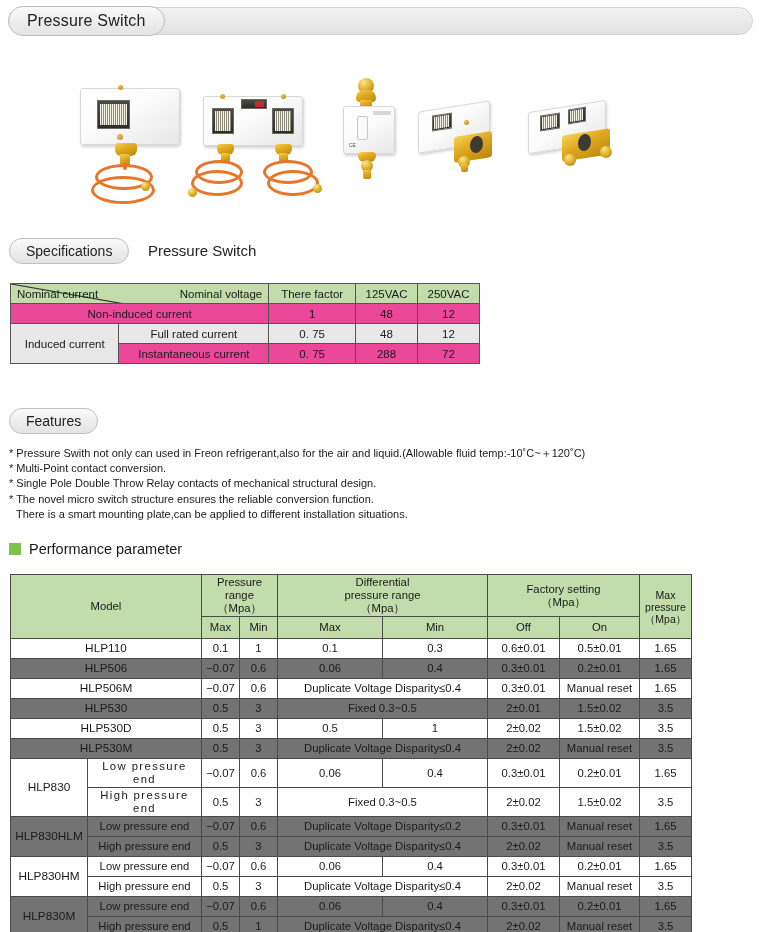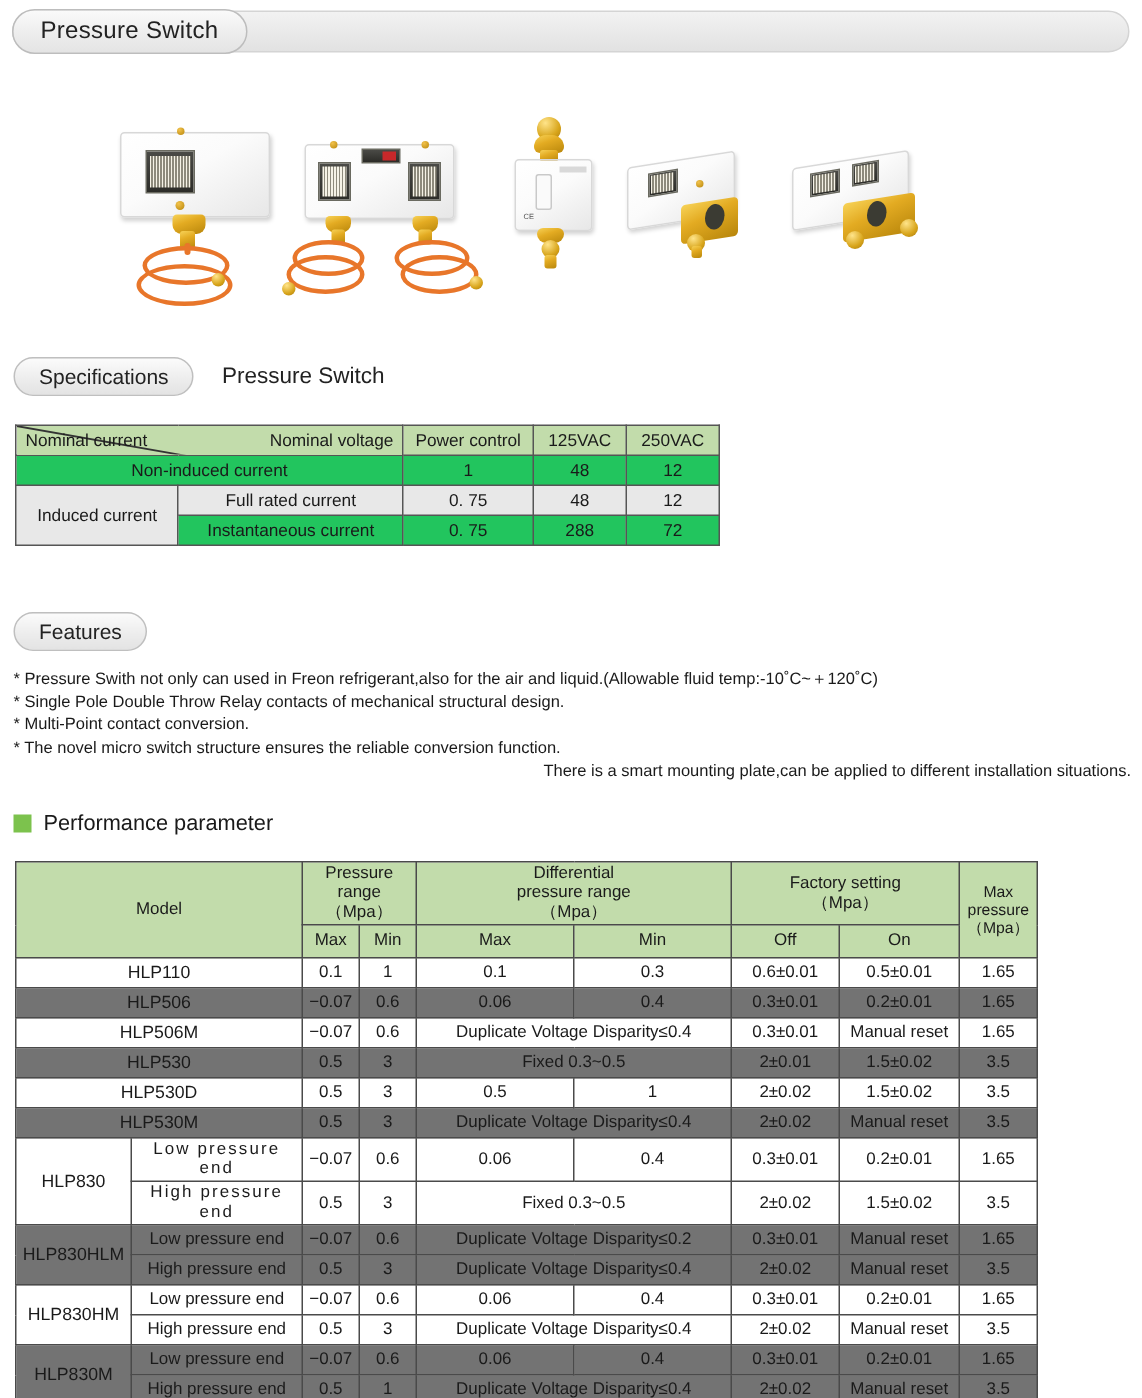--- a/index.html
+++ b/index.html
@@ -90,21 +90,21 @@
   }
 
   
   table{ border-collapse:collapse; }
   .spec{
     position:absolute; left:10px; top:283px; width:470px;
     font-size:11.5px; color:#1a1a1a;
   }
   .spec td{
     border:1px solid #555; padding:3px 4px; text-align:center;
-    height:20px; background:#22c55e;
+    height:20px; background:#ec4899;
   }
   .spec td.green{ background:#c2dcab; }
   .spec td.grey{ background:#e8e8e8; }
 
   .diag{
     position:relative; height:44px; padding:0 !important;
     background:#c2dcab !important;
   }
   .diag .dv{
     position:absolute; right:6px; top:4px; font-size:11.5px; white-space:nowrap;
@@ -117,21 +117,21 @@
     overflow:hidden;
   }
   .diag .slash svg{ display:block; }
 
   
   .feat-list{
     position:absolute; left:9px; top:446px; width:745px;
     font-size:11px; line-height:15.2px; color:#1a1a1a;
   }
   .feat-list div{ white-space:nowrap; }
-  .feat-list div.indent{ padding-left:7px;text-align:right; }
+  .feat-list div.indent{ padding-left:7px; }
 
   
   .perf-head{
     position:absolute; left:9px; top:541px;
     display:flex; align-items:center; gap:8px;
     font-size:14.5px; color:#1a1a1a;
   }
   .perf-sq{ width:12px; height:12px; background:#7cc24d; display:block; }
 
   
@@ -246,21 +246,21 @@
       <tr>
     <td class="diag" colspan="2">
       <div class="slash">
         <svg width="250" height="44" viewBox="0 0 250 44">
               <line x1="0" y1="0" x2="250" y2="44" stroke="#333" stroke-width="1.2"></line>
             </svg>
       </div>
       <span class="dv">Nominal  voltage</span>
       <span class="dn">Nominal  current</span>
     </td>
-    <td class="green" style="width:84px;">Power control</td>
+    <td class="green" style="width:84px;">There factor</td>
     <td class="green" style="width:60px;">125VAC</td>
     <td class="green" style="width:60px;">250VAC</td>
   </tr>
   <tr>
     <td colspan="2">Non-induced current</td>
     <td>1</td>
     <td>48</td>
     <td>12</td>
   </tr>
   <tr>
@@ -276,22 +276,22 @@
     <td>288</td>
     <td>72</td>
   </tr>
 </tbody>
   </table>
 
 <div class="sec-pill" style="left:9px;top:408px;">Features</div>
 
 <div class="feat-list">
   <div>* Pressure Swith not only can used in Freon refrigerant,also for the air and liquid.(Allowable fluid temp:-10˚C~＋120˚C)</div>
+  <div>* Multi-Point contact conversion.</div>
   <div>* Single Pole Double Throw Relay contacts of mechanical structural design.</div>
-  <div>* Multi-Point contact conversion.</div>
   <div>* The novel micro switch structure ensures the reliable conversion function.</div>
   <div class="indent">There is a smart mounting plate,can be applied to different installation situations.</div>
 </div>
 
 <div class="perf-head">
   <span class="perf-sq"></span>
   <span>Performance parameter</span>
 </div>
 
 <table class="perf">

